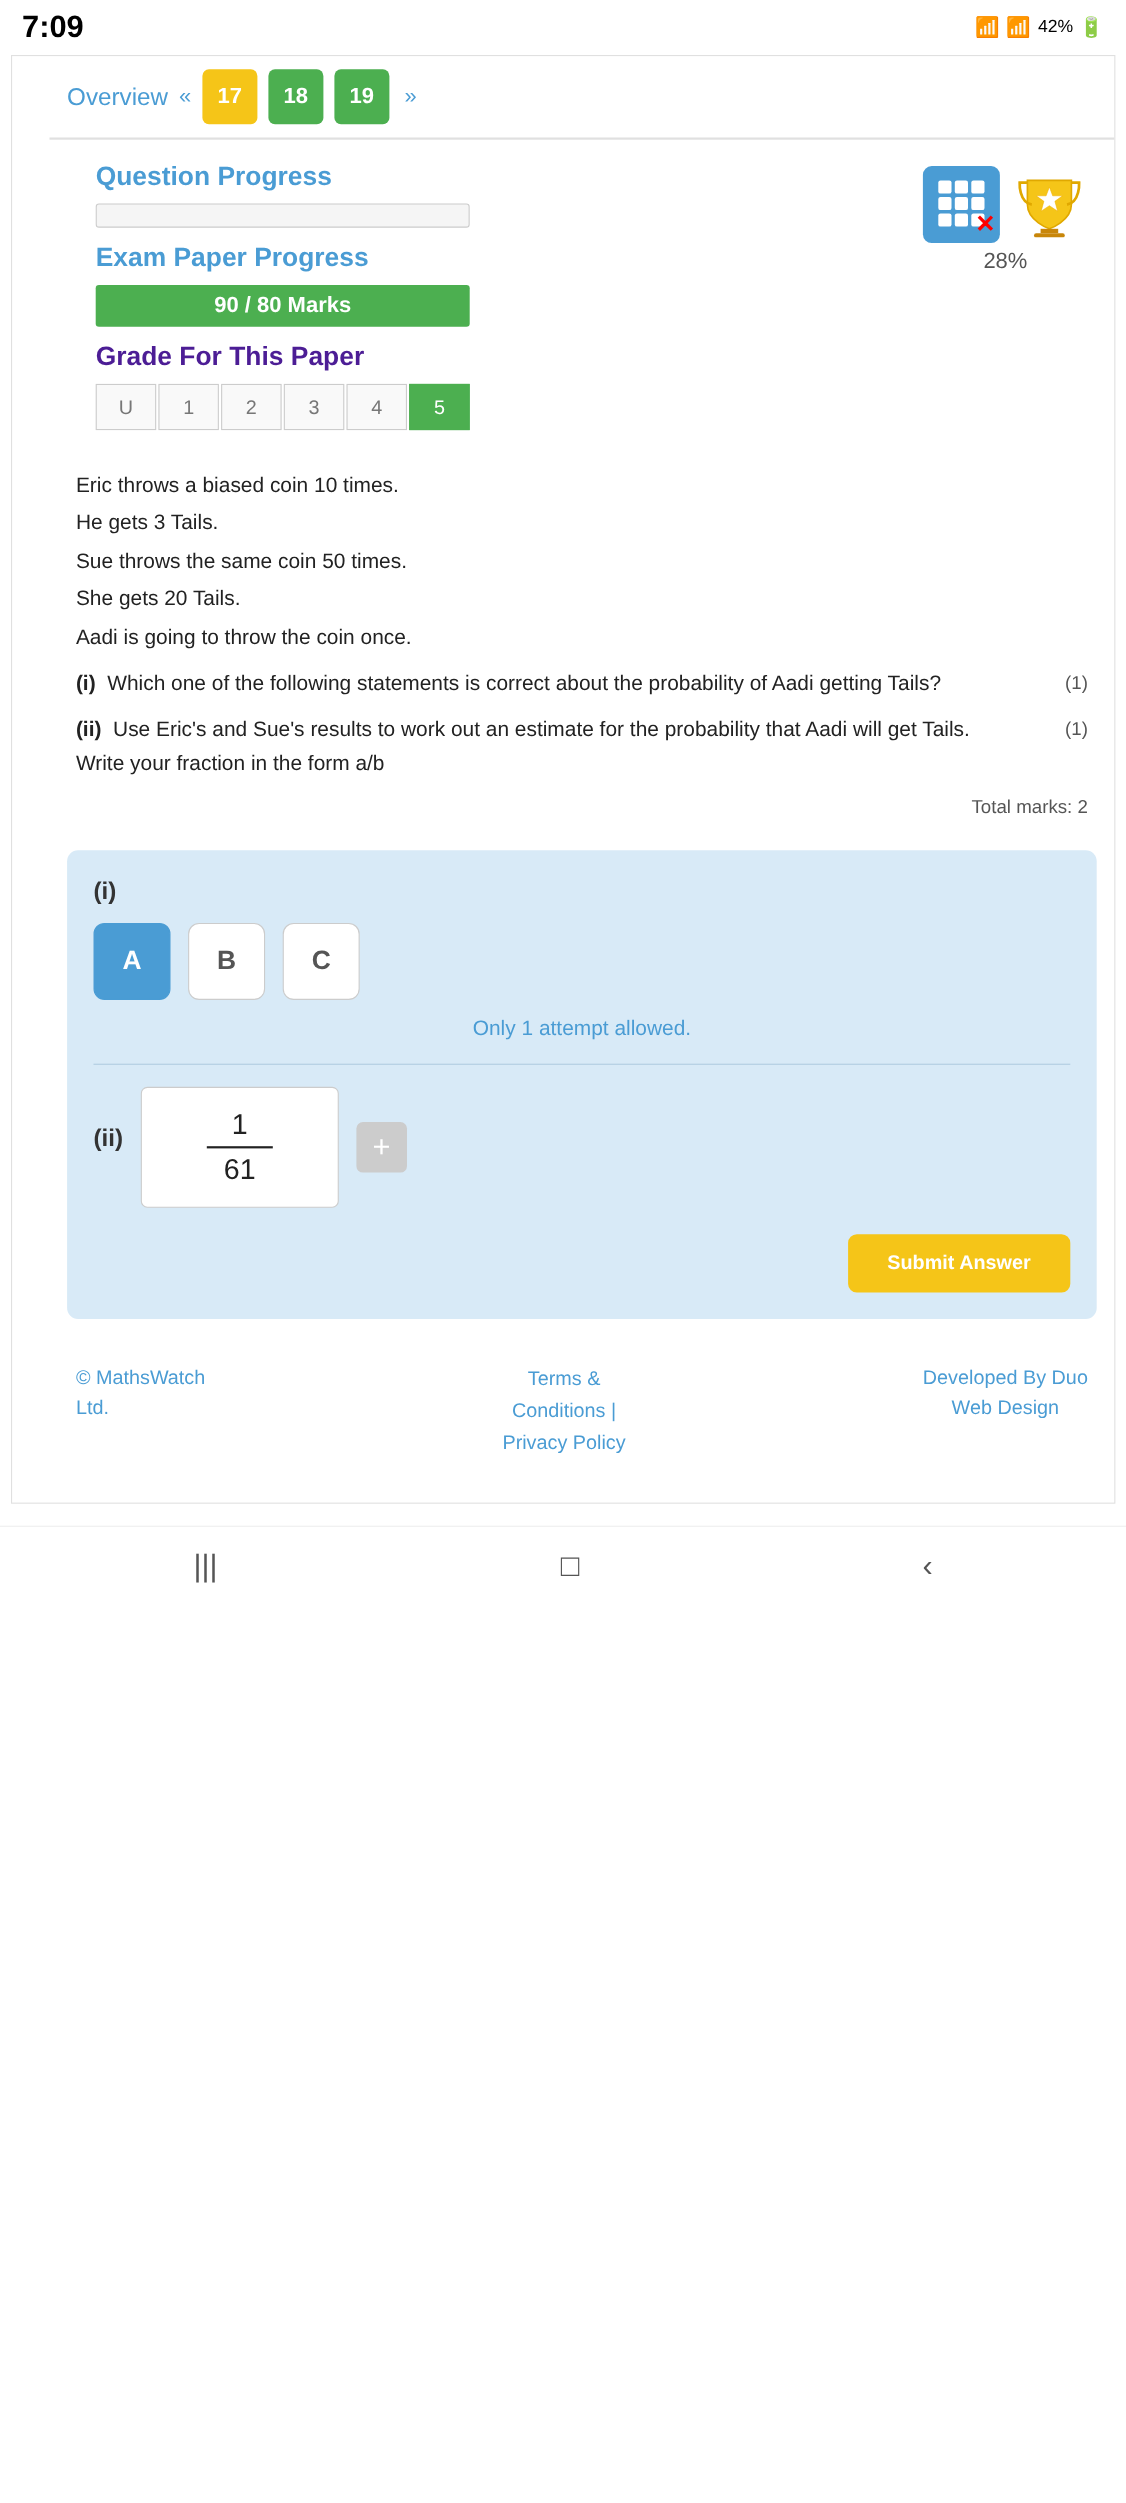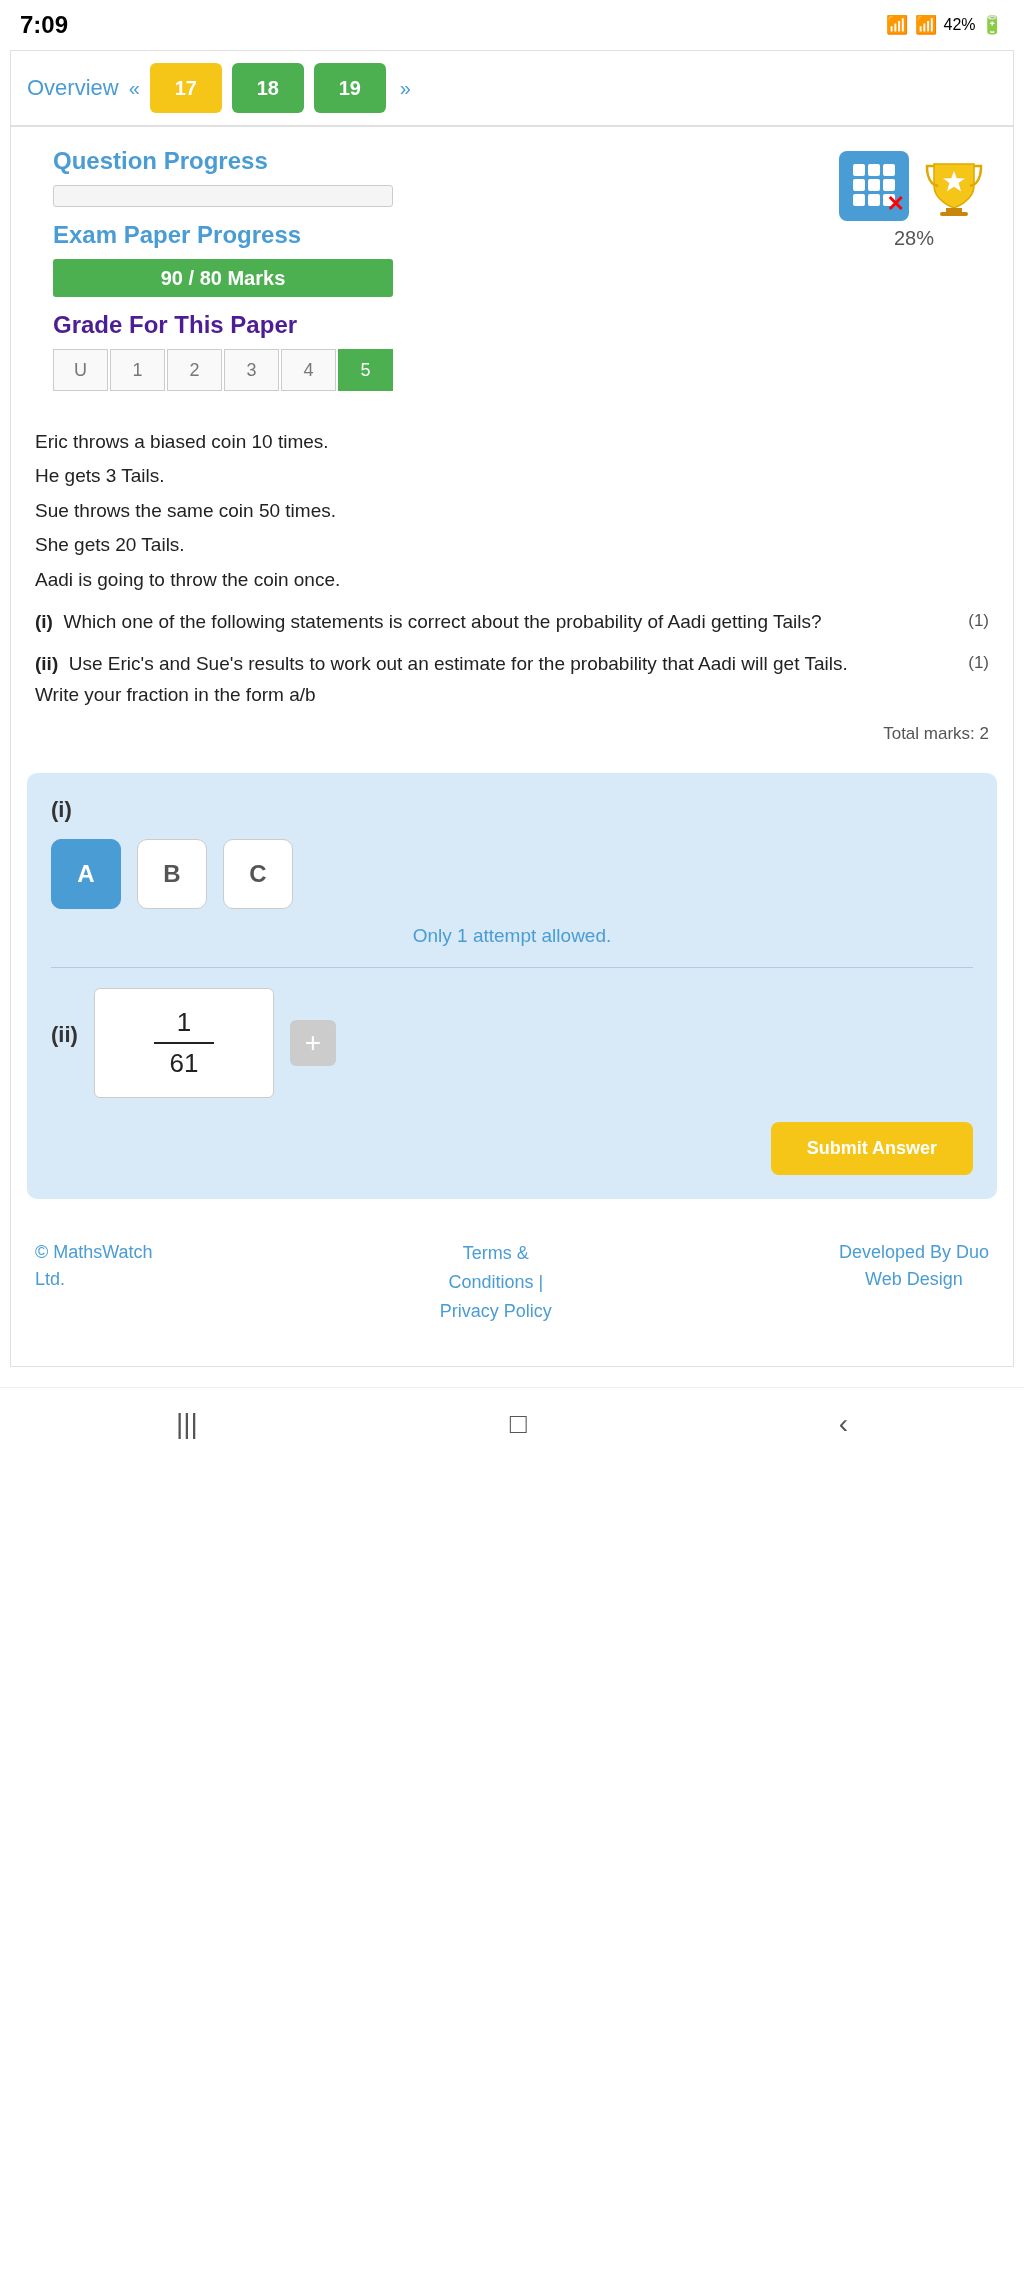--- a/index.html
+++ b/index.html
@@ -15,40 +15,41 @@
     
     .status-bar {
       display: flex;
       justify-content: space-between;
       align-items: center;
       padding: 8px 20px;
       background: #fff;
       height: 50px;
     }
     .status-left {
-      font-size: 24px;
+      font-size: 28px;
       font-weight: bold;
       color: #000;
     }
     .status-icons {
       display: flex;
       align-items: center;
       gap: 6px;
       font-size: 18px;
       color: #000;
     }
     .status-icons .battery {
       font-size: 16px;
     }
 
     
     .app-container {
       background: #fff;
       border: 1px solid #e0e0e0;
       margin: 0 10px;
+      padding-left: 34px;
     }
 
     
     .nav-bar {
       display: flex;
       align-items: center;
       padding: 12px 16px;
       border-bottom: 2px solid #e0e0e0;
       gap: 10px;
     }
@@ -56,21 +57,21 @@
       color: #4a9cd4;
       font-size: 22px;
       cursor: pointer;
       text-decoration: none;
     }
     .nav-chevron {
       color: #4a9cd4;
       font-size: 20px;
     }
     .nav-tab {
-      width: 72px;
+      width: 50px;
       height: 50px;
       border-radius: 6px;
       display: flex;
       align-items: center;
       justify-content: center;
       font-size: 20px;
       font-weight: bold;
       color: #fff;
       cursor: pointer;
     }

